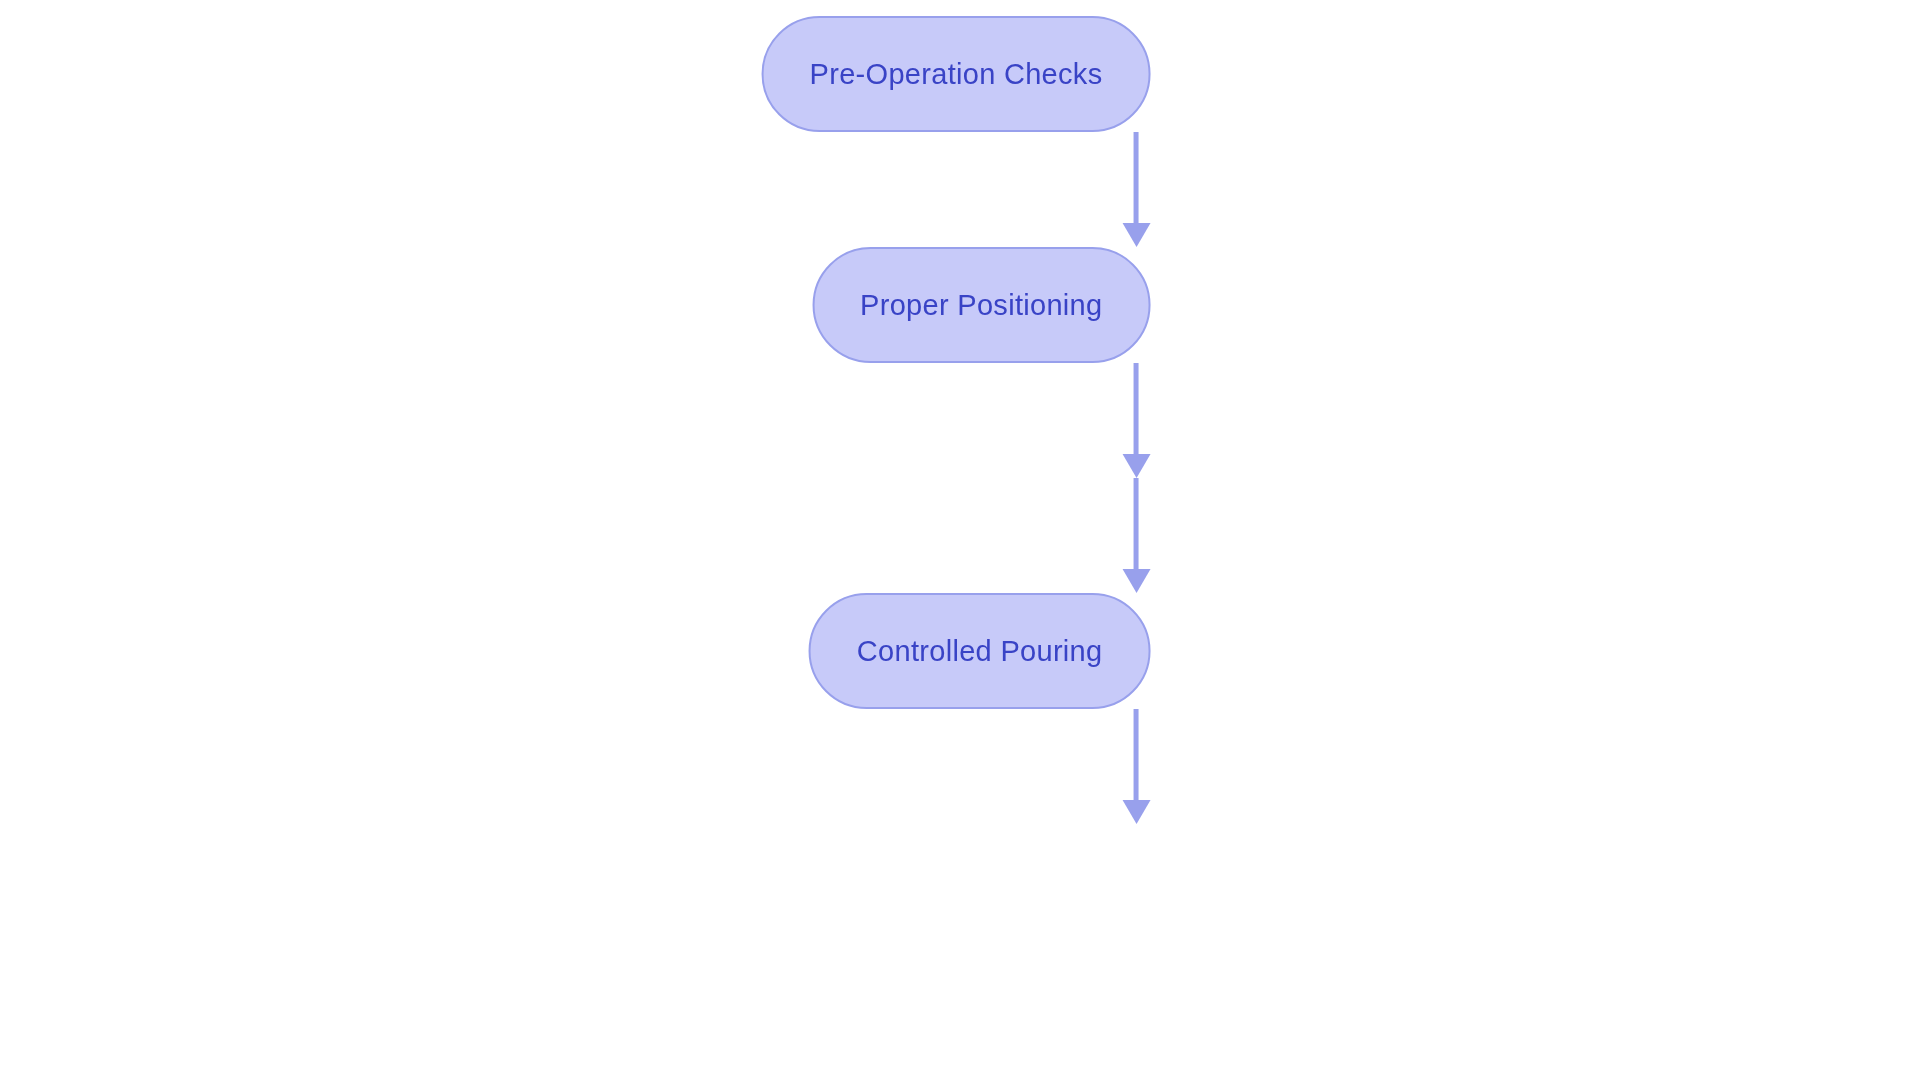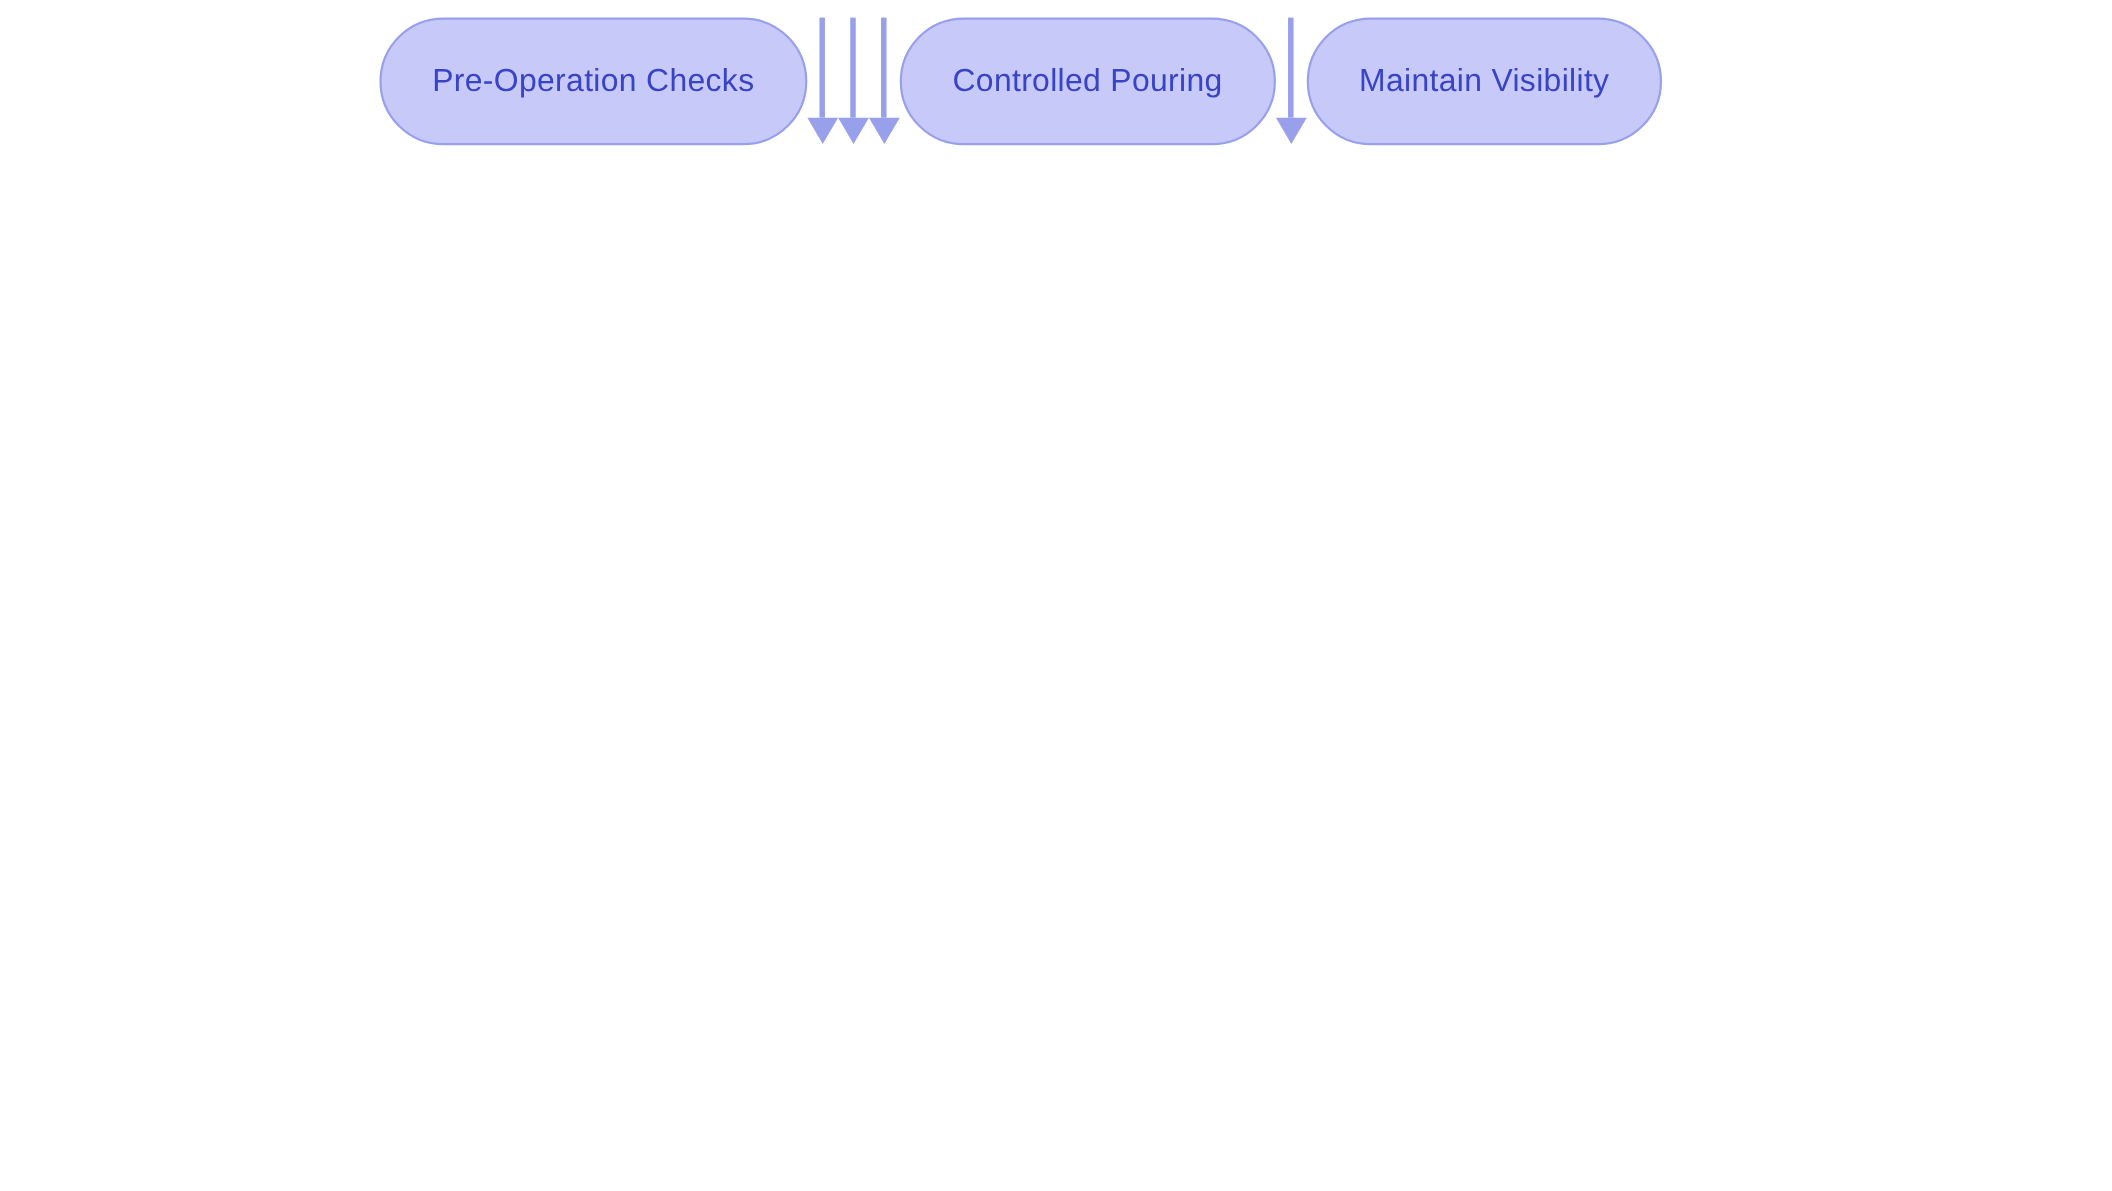--- a/index.html
+++ b/index.html
@@ -13,24 +13,25 @@
   html, body {
     width: 1920px;
     height: 1083px;
     background: var(--bg);
     overflow: hidden;
     font-family: "Liberation Sans", "DejaVu Sans", sans-serif;
   }
   .flowchart {
     position: absolute;
     top: 16px;
-    left: 928px;
+    left: 956px;
     transform: translateX(-50%);
     display: flex;
-    align-items: flex-start;
+    flex-direction: column;
+    align-items: flex-end;
   }
   .flow-node {
     min-height: 116px;
     display: flex;
     align-items: center;
     justify-content: center;
     padding: 0 46px;
     background: var(--node-fill);
     border: 2px solid var(--node-border);
     border-radius: 58px;
@@ -64,34 +65,34 @@
 
 <div class="flowchart">
 
   <div class="flow-node">Pre-Operation Checks</div>
 
   <div class="connector">
     <div class="connector-line"></div>
     <div class="connector-head"></div>
   </div>
 
+  <div class="flow-node">Proper Positioning</div>
 
   <div class="connector">
     <div class="connector-line"></div>
     <div class="connector-head"></div>
   </div>
 
 
   <div class="connector">
     <div class="connector-line"></div>
     <div class="connector-head"></div>
   </div>
 
   <div class="flow-node">Controlled Pouring</div>
 
   <div class="connector">
     <div class="connector-line"></div>
     <div class="connector-head"></div>
   </div>
 
-  <div class="flow-node">Maintain Visibility</div>
 
 </div>
 
 </body></html>

